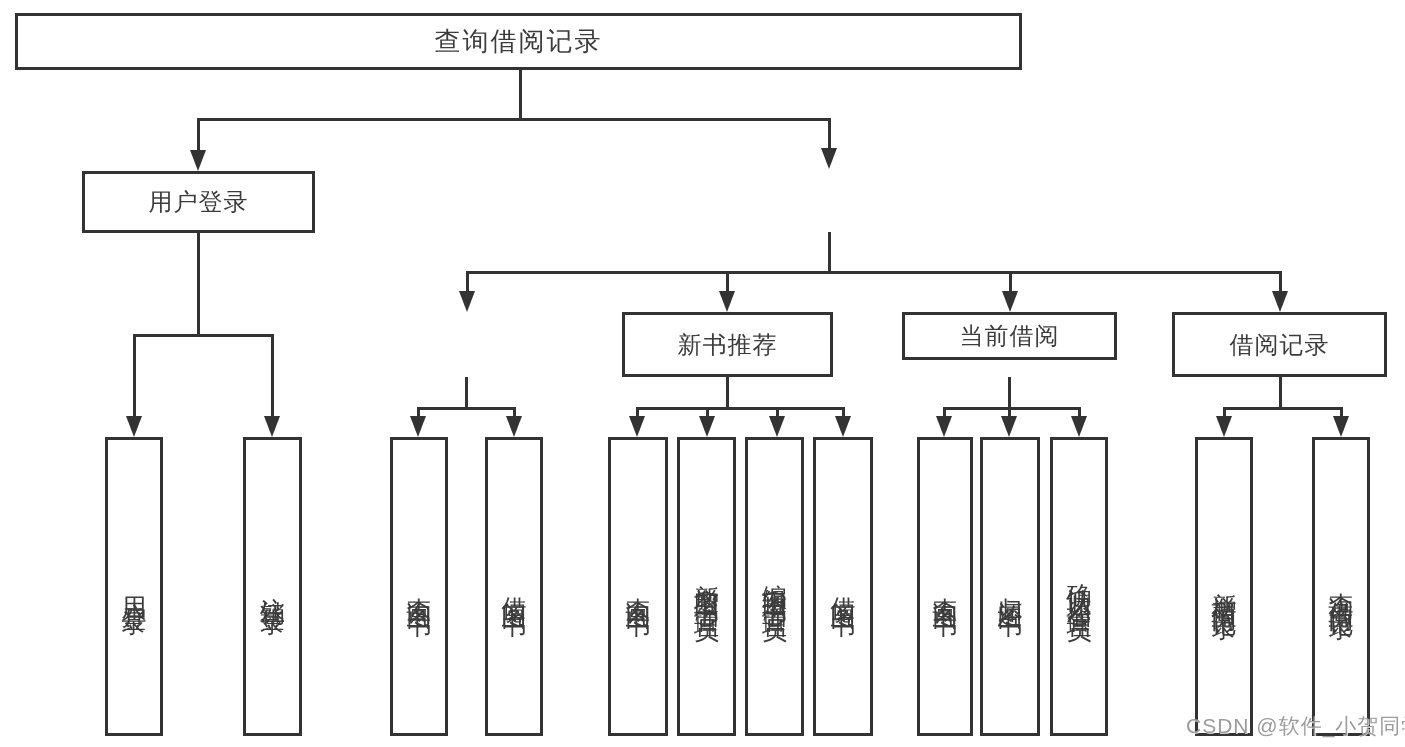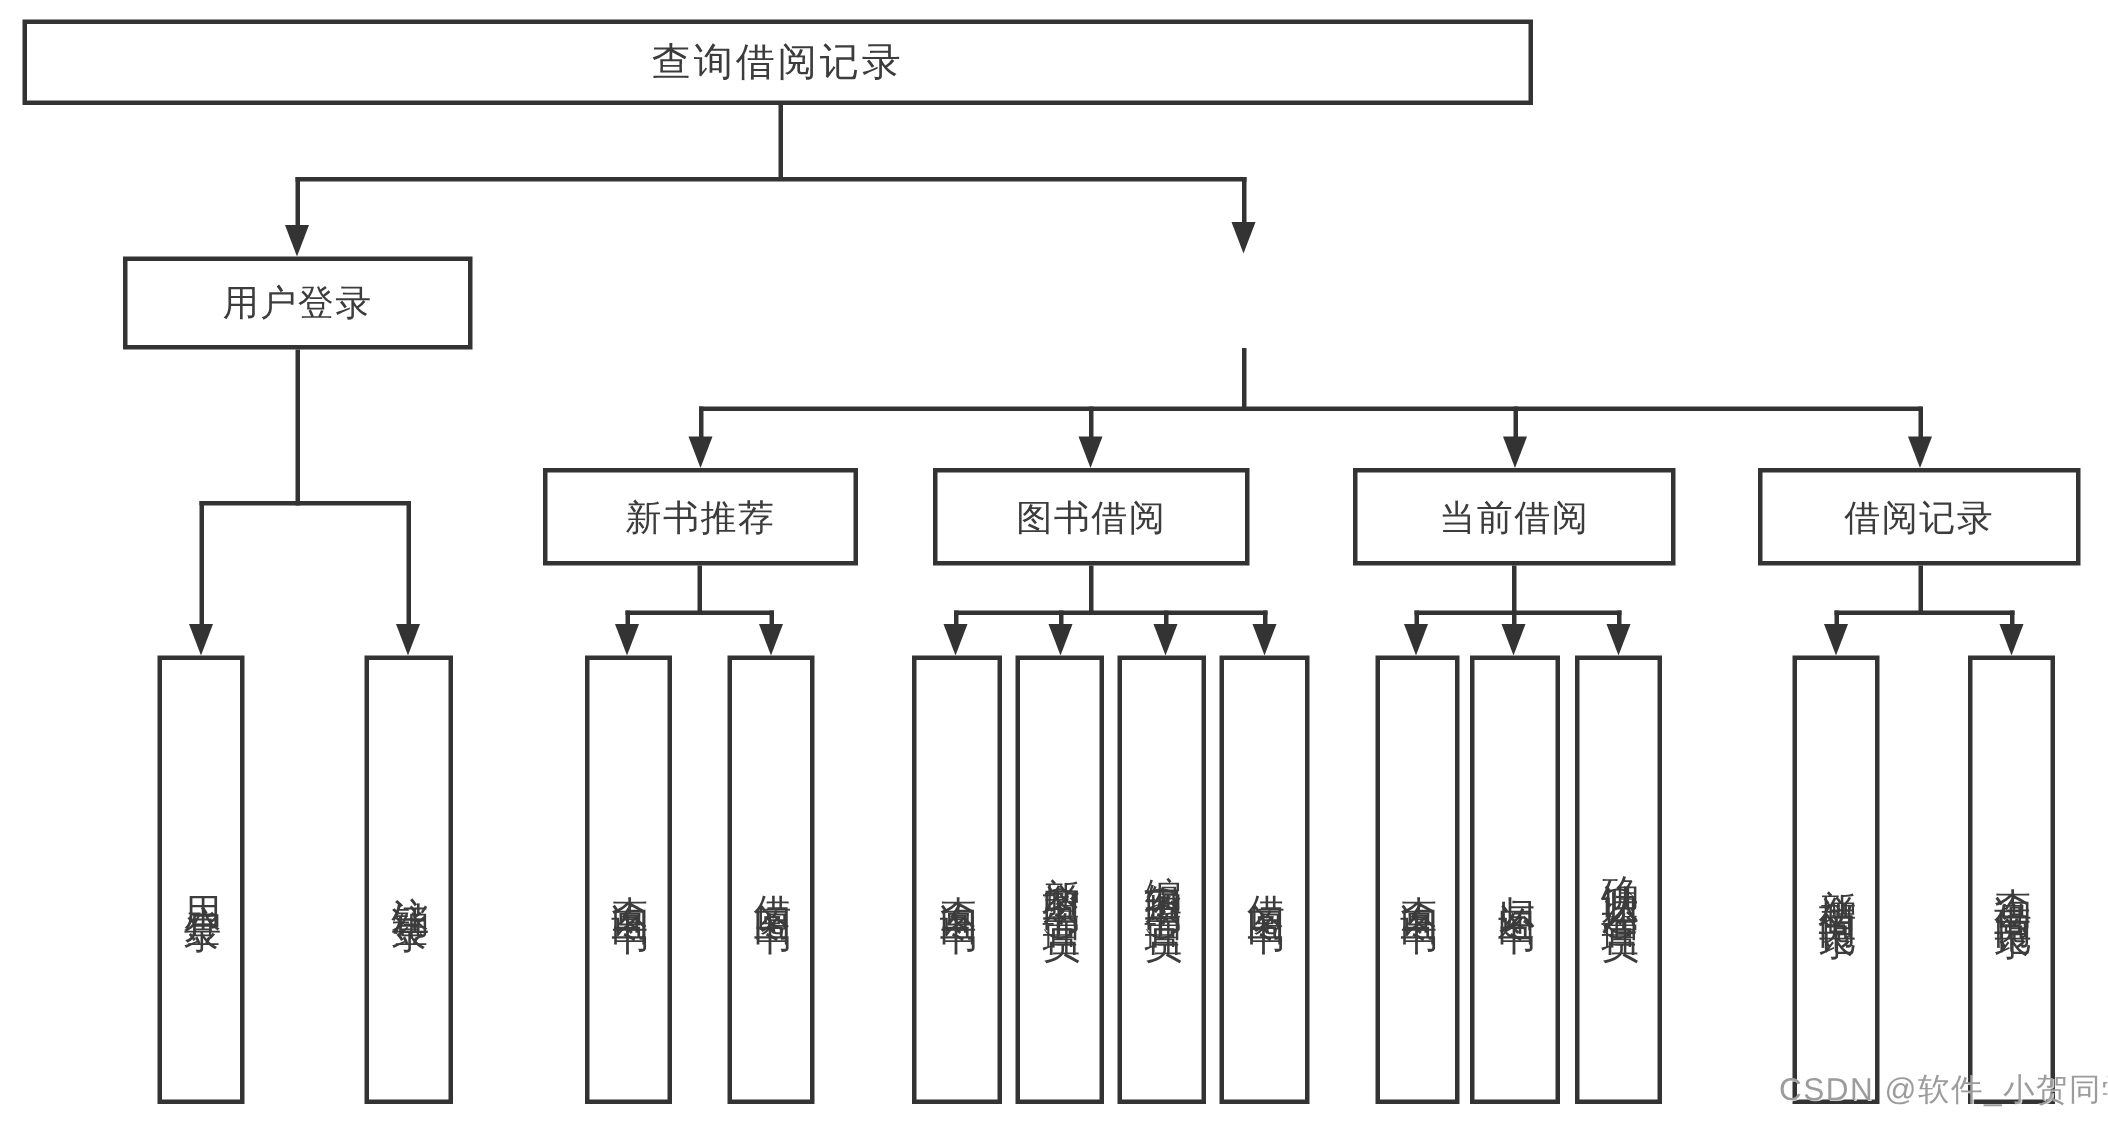--- a/index.html
+++ b/index.html
@@ -62,27 +62,24 @@
   <div class="hl" style="left:466px;top:271px;width:815px;"></div>
   <div class="vl" style="left:466px;top:271px;height:22px;"></div>
   <div class="vl" style="left:726px;top:271px;height:22px;"></div>
   <div class="vl" style="left:1009px;top:271px;height:22px;"></div>
   <div class="vl" style="left:1279px;top:271px;height:22px;"></div>
   <div class="ar" style="left:459px;top:291px;"></div>
   <div class="ar" style="left:719px;top:291px;"></div>
   <div class="ar" style="left:1002px;top:291px;"></div>
   <div class="ar" style="left:1272px;top:291px;"></div>
 
-  <div class="box" style="left:362px;top:312px;width:210px;height:65px;">
+  <div class="box" style="left:622px;top:312px;width:211px;height:65px;">
     <span class="hlabel">新书推荐</span>
   </div>
-  <div class="box" style="left:622px;top:312px;width:211px;height:65px;">
-    <span class="hlabel">图书借阅</span>
-  </div>
-  <div class="box" style="left:902px;top:312px;width:215px;height:65px;justify-content:center;">
+  <div class="box" style="left:902px;top:312px;width:215px;height:48px;justify-content:center;">
     <span class="hlabel">当前借阅</span>
   </div>
   <div class="box" style="left:1172px;top:312px;width:215px;height:65px;">
     <span class="hlabel">借阅记录</span>
   </div>
 
   <div class="vl" style="left:465px;top:377px;height:33px;"></div>
   <div class="hl" style="left:417px;top:407px;width:99px;"></div>
   <div class="vl" style="left:417px;top:407px;height:11px;"></div>
   <div class="vl" style="left:513px;top:407px;height:11px;"></div>

